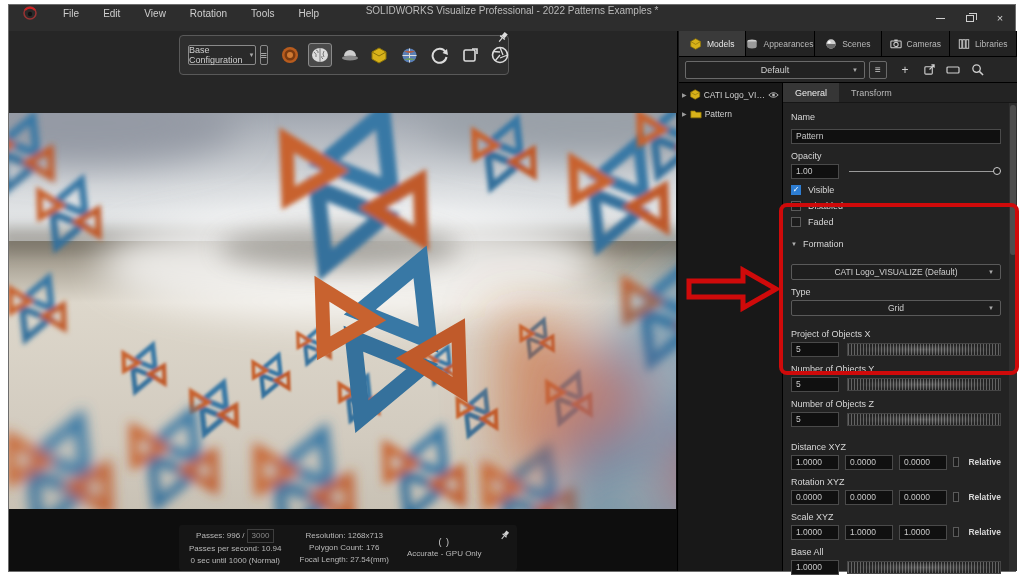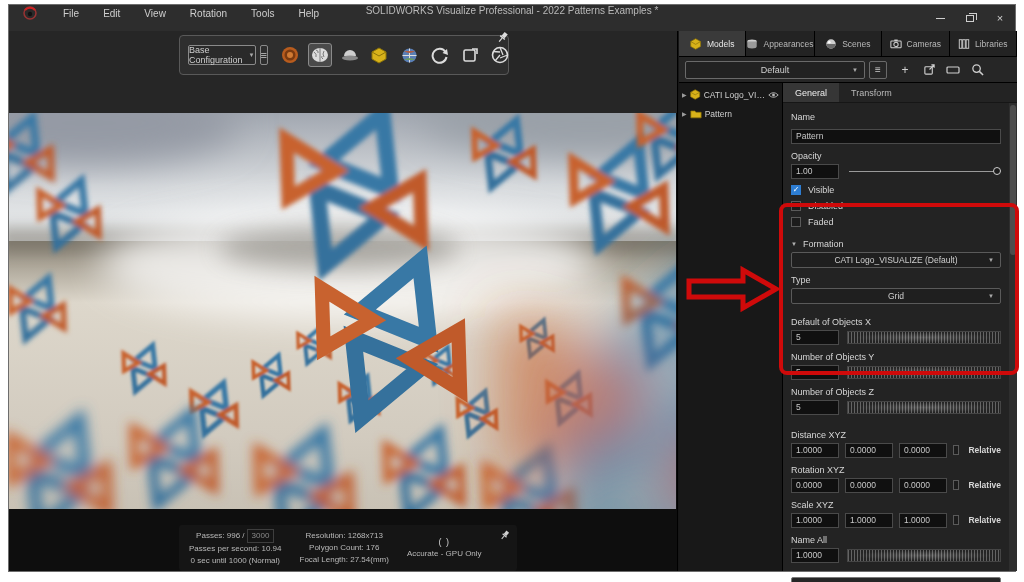--- a/index.html
+++ b/index.html
@@ -76,21 +76,21 @@
   .ribbed { flex:1; margin-left:8px; height:13px; border:1px solid #454545;
      background-image: radial-gradient(ellipse at center, rgba(255,255,255,0.20), rgba(0,0,0,0) 65%),
        repeating-linear-gradient(90deg,#636363 0 1px,#242424 1px 3px);
   }
   .check-row { display:flex; align-items:center; gap:7px; margin-top:6px; }
   .checkbox { width:10px; height:10px; border:1px solid #5a5a5a; background:#1c1c1c; display:flex; align-items:center; justify-content:center; font-size:8px; color:#fff; }
   .checkbox.checked { background:#2d7dd2; border-color:#2d7dd2; }
   .check-label { color:#d6d6d6; font-size:9px; }
   .section-header { display:flex; align-items:center; gap:6px; color:#d6d6d6; font-size:9px; margin-top:12px; }
   .section-caret { font-size:6px; color:#b0b0b0; }
-  .dropdown { height:16px; border:1px solid #5a5a5a; border-radius:2px; background:#1f1f1f; color:#cfcfcf; font-size:8.5px; display:flex; align-items:center; justify-content:center; position:relative; margin-top:3px; }
+  .dropdown { height:16px; border:1px solid #5a5a5a; border-radius:2px; background:#1f1f1f; color:#cfcfcf; font-size:8.5px; display:flex; align-items:center; justify-content:center; position:relative; margin-top:15px; }
   .dropdown .arrow { position:absolute; right:6px; font-size:6px; color:#aaa; }
   .vec-row { display:flex; align-items:center; gap:6px; }
   .relative-label { color:#d6d6d6; font-size:8.5px; font-weight:bold; margin-left:3px; }
   #reset-btn { width:100%; height:16px; margin-top:14px; border:1px solid #7a7a7a; border-radius:2px; background:#262626; color:#cfcfcf; font-size:8.5px; display:flex; align-items:center; justify-content:center; }
 
   
   #red-box { position:absolute; left:770px; top:198px; width:240px; height:172px; border:4px solid #cf0a0a; border-radius:8px; pointer-events:none; z-index:50; }
   #red-arrow { position:absolute; left:676px; top:260px; z-index:50; pointer-events:none; }
 </style>
 </head>
@@ -440,21 +440,21 @@
             <span>CATI Logo_VISUALIZE (Default)</span>
             <span class="arrow">▼</span>
           </div>
           <div class="prop-label">Type</div>
           <div class="dropdown" style="margin-top:0">
             <span>Grid</span>
             <span class="arrow">▼</span>
           </div>
 
           <div style="height:6px"></div>
-          <div class="prop-label">Default of Objects X</div>
+          <div class="prop-label">Project of Objects X</div>
           <div class="row">
             <input class="small-input" value="5" style="">
             <div class="ribbed"></div>
           </div>
           <div class="prop-label">Number of Objects Y</div>
           <div class="row">
             <input class="small-input" value="5" style="">
             <div class="ribbed"></div>
           </div>
           <div class="prop-label">Number of Objects Z</div>
@@ -482,21 +482,21 @@
           </div>
           <div class="prop-label">Scale XYZ</div>
           <div class="vec-row">
             <input class="small-input" value="1.0000" style="">
             <input class="small-input" value="1.0000" style="">
             <input class="small-input" value="1.0000" style="">
             <div class="checkbox"></div>
             <span class="relative-label">Relative</span>
           </div>
 
-          <div class="prop-label">Name All</div>
+          <div class="prop-label">Base All</div>
           <div class="row">
             <input class="small-input" value="1.0000" style="">
             <div class="ribbed"></div>
           </div>
 
           <div id="reset-btn">Reset</div>
         </div>
         <div id="props-scrollbar">
             <div class="thumb"></div>
           </div>

